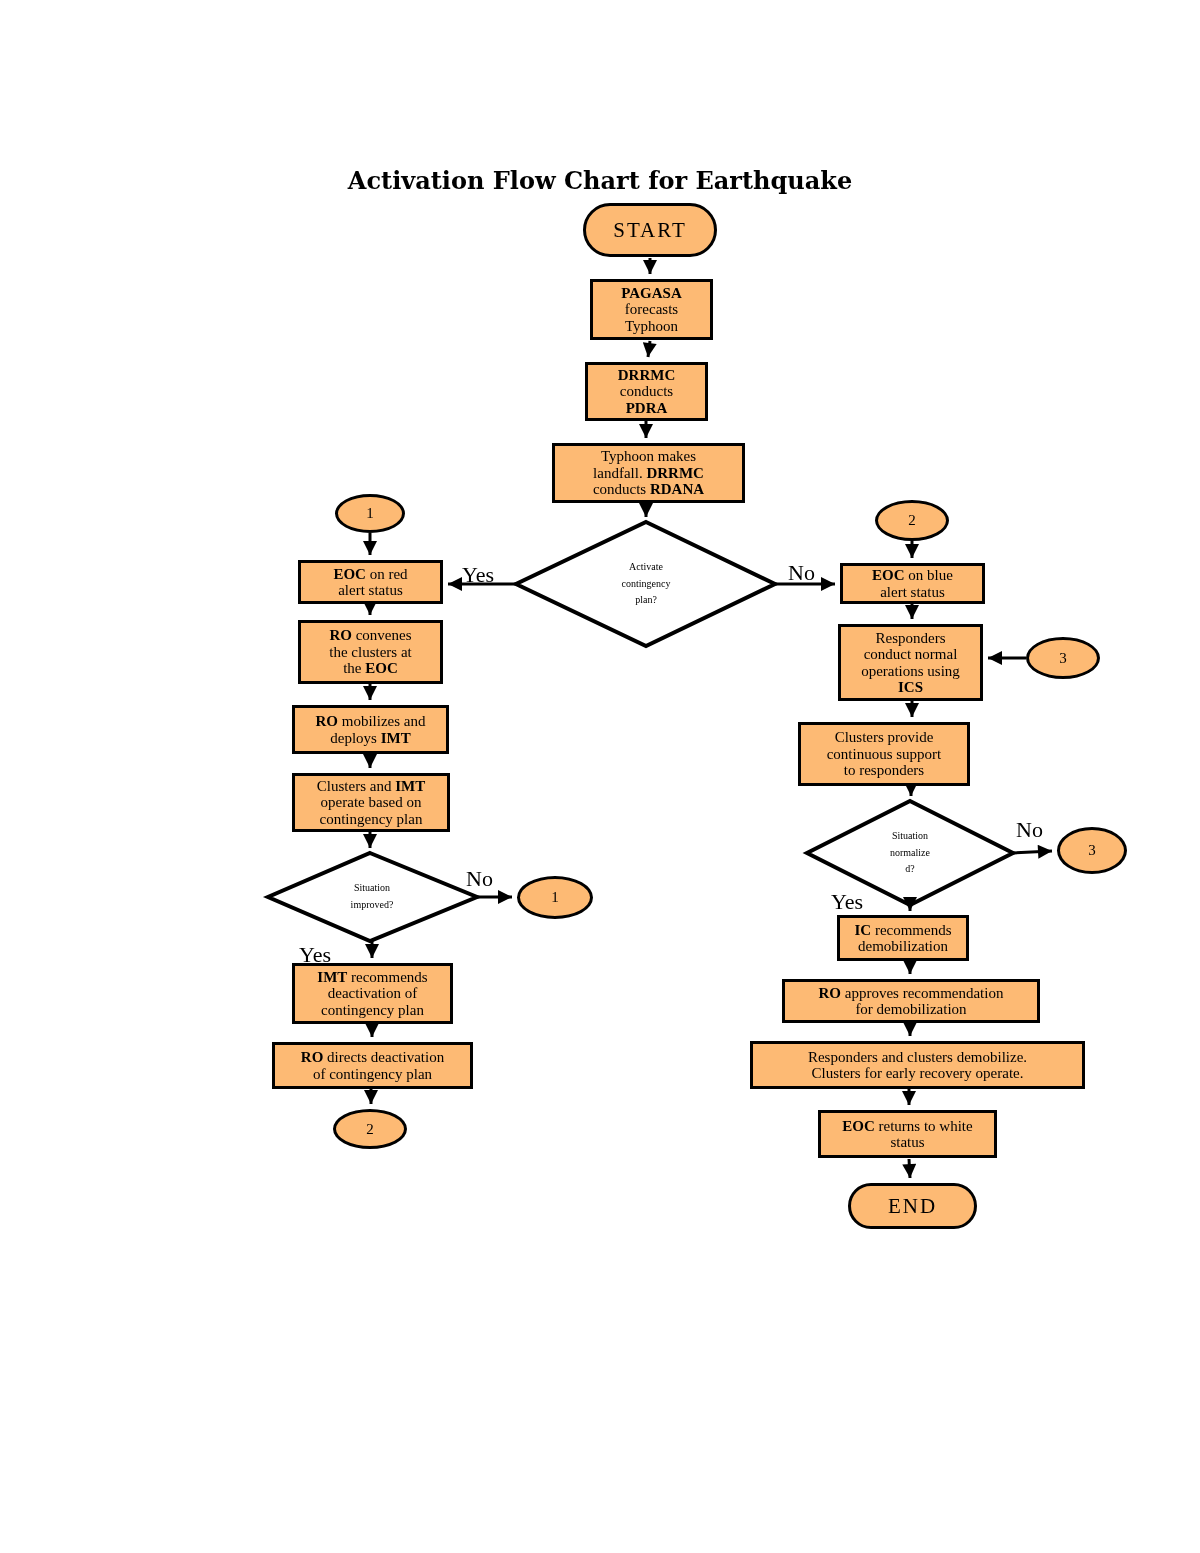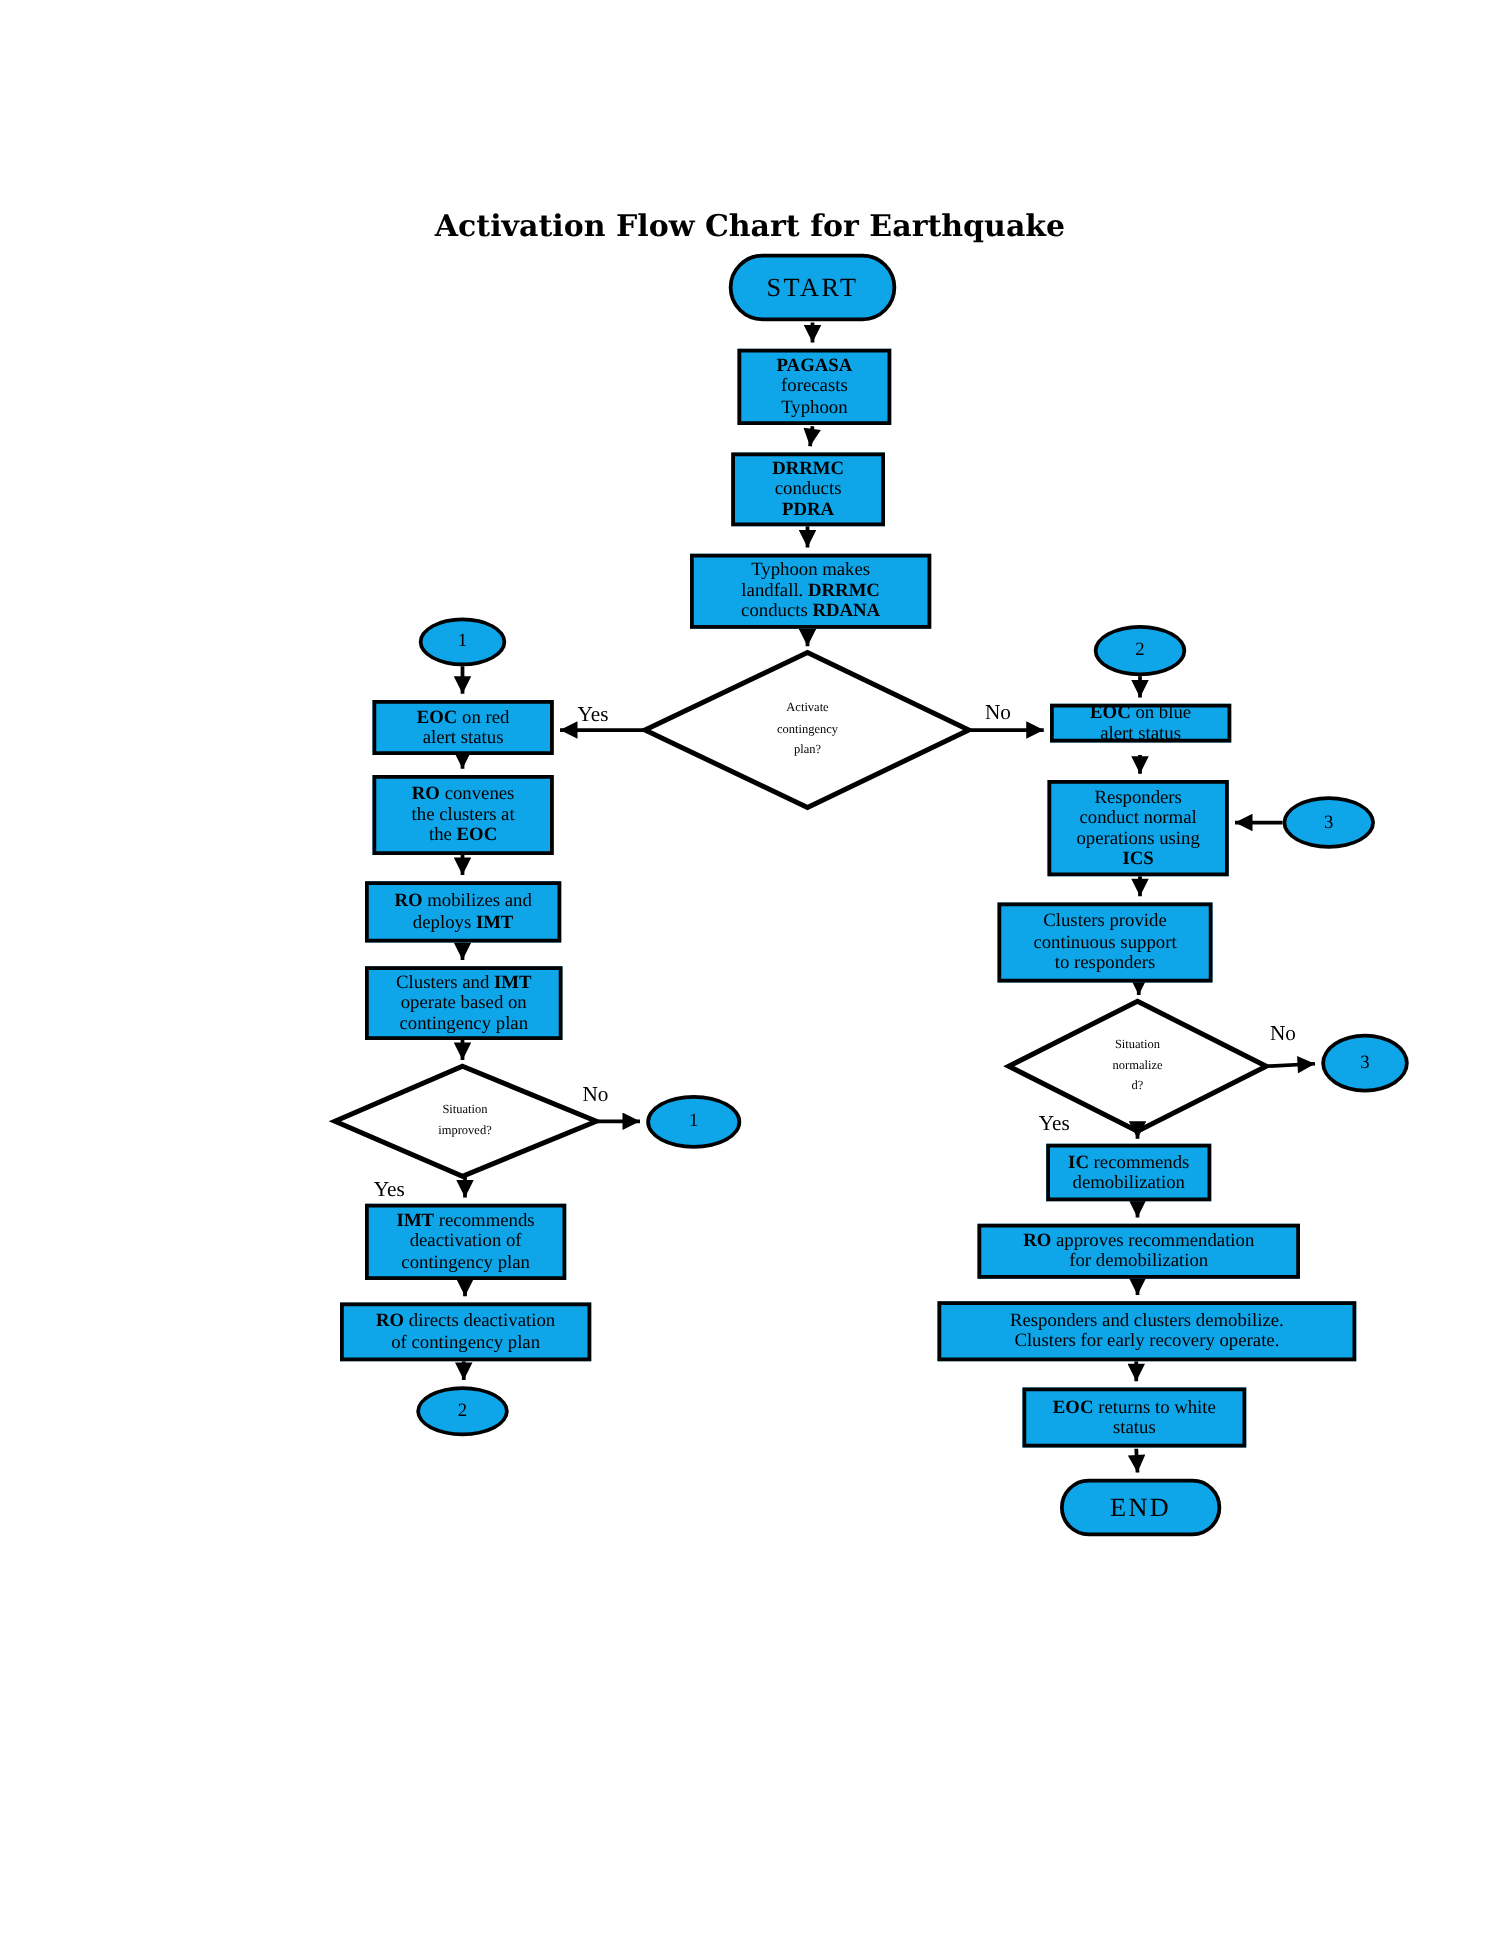--- a/index.html
+++ b/index.html
@@ -7,33 +7,33 @@
     position:relative;width:1200px;height:1553px;background:#ffffff;
     font-family:"Liberation Serif", serif;color:#000;overflow:hidden;
   }
   #title{
     position:absolute;left:0;right:0;top:166px;text-align:center;
     font-family:"DejaVu Serif", serif;font-weight:bold;font-size:24px;
   }
   #wires{position:absolute;left:0;top:0;}
   #wires line{marker-end:url(#ah);}
   .node{
-    position:absolute;box-sizing:border-box;background:#0ea5e9;
+    position:absolute;box-sizing:border-box;background:#fdba74;
     display:flex;align-items:center;justify-content:center;
     text-align:center;font-size:15px;line-height:16.5px;z-index:2;font-family:Liberation Serif, serif;
   }
   .box{border:3px solid #000;}
   .stadium{border:3px solid #000;border-radius:28px;font-size:21px;letter-spacing:2px;}
   .oval{border:3px solid #000;border-radius:50%;}
   .dtext{
     position:absolute;text-align:center;font-size:10px;line-height:16.5px;z-index:2;
   }
   .ln{display:block;}
   b{font-weight:bold;}
-  .elabel{position:absolute;font-size:17px;z-index:2;}
+  .elabel{position:absolute;font-size:22px;z-index:2;}
 </style>
 </head>
 <body>
 
 <div id="canvas">
 
   <div id="title">Activation Flow Chart for Earthquake</div>
 
   <svg id="wires" width="1200" height="1553" viewBox="0 0 1200 1553">
     <defs>
@@ -177,21 +177,21 @@
   </div>
 
   <div class="node oval" style="left:333px;top:1109px;width:74px;height:40px">
     <span>2</span>
   </div>
 
   <div class="node oval" style="left:875px;top:500px;width:74px;height:41px">
     <span>2</span>
   </div>
 
-  <div class="node box" style="left:840px;top:563px;width:145px;height:31px">
+  <div class="node box" style="left:840px;top:563px;width:145px;height:41px">
     <div>
       <span class="ln"><b>EOC</b><span> on blue</span></span>
       <span class="ln">alert status</span>
     </div>
   </div>
 
   <div class="node box" style="left:838px;top:624px;width:145px;height:77px">
     <div>
       <span class="ln">Responders</span>
       <span class="ln">conduct normal</span>

